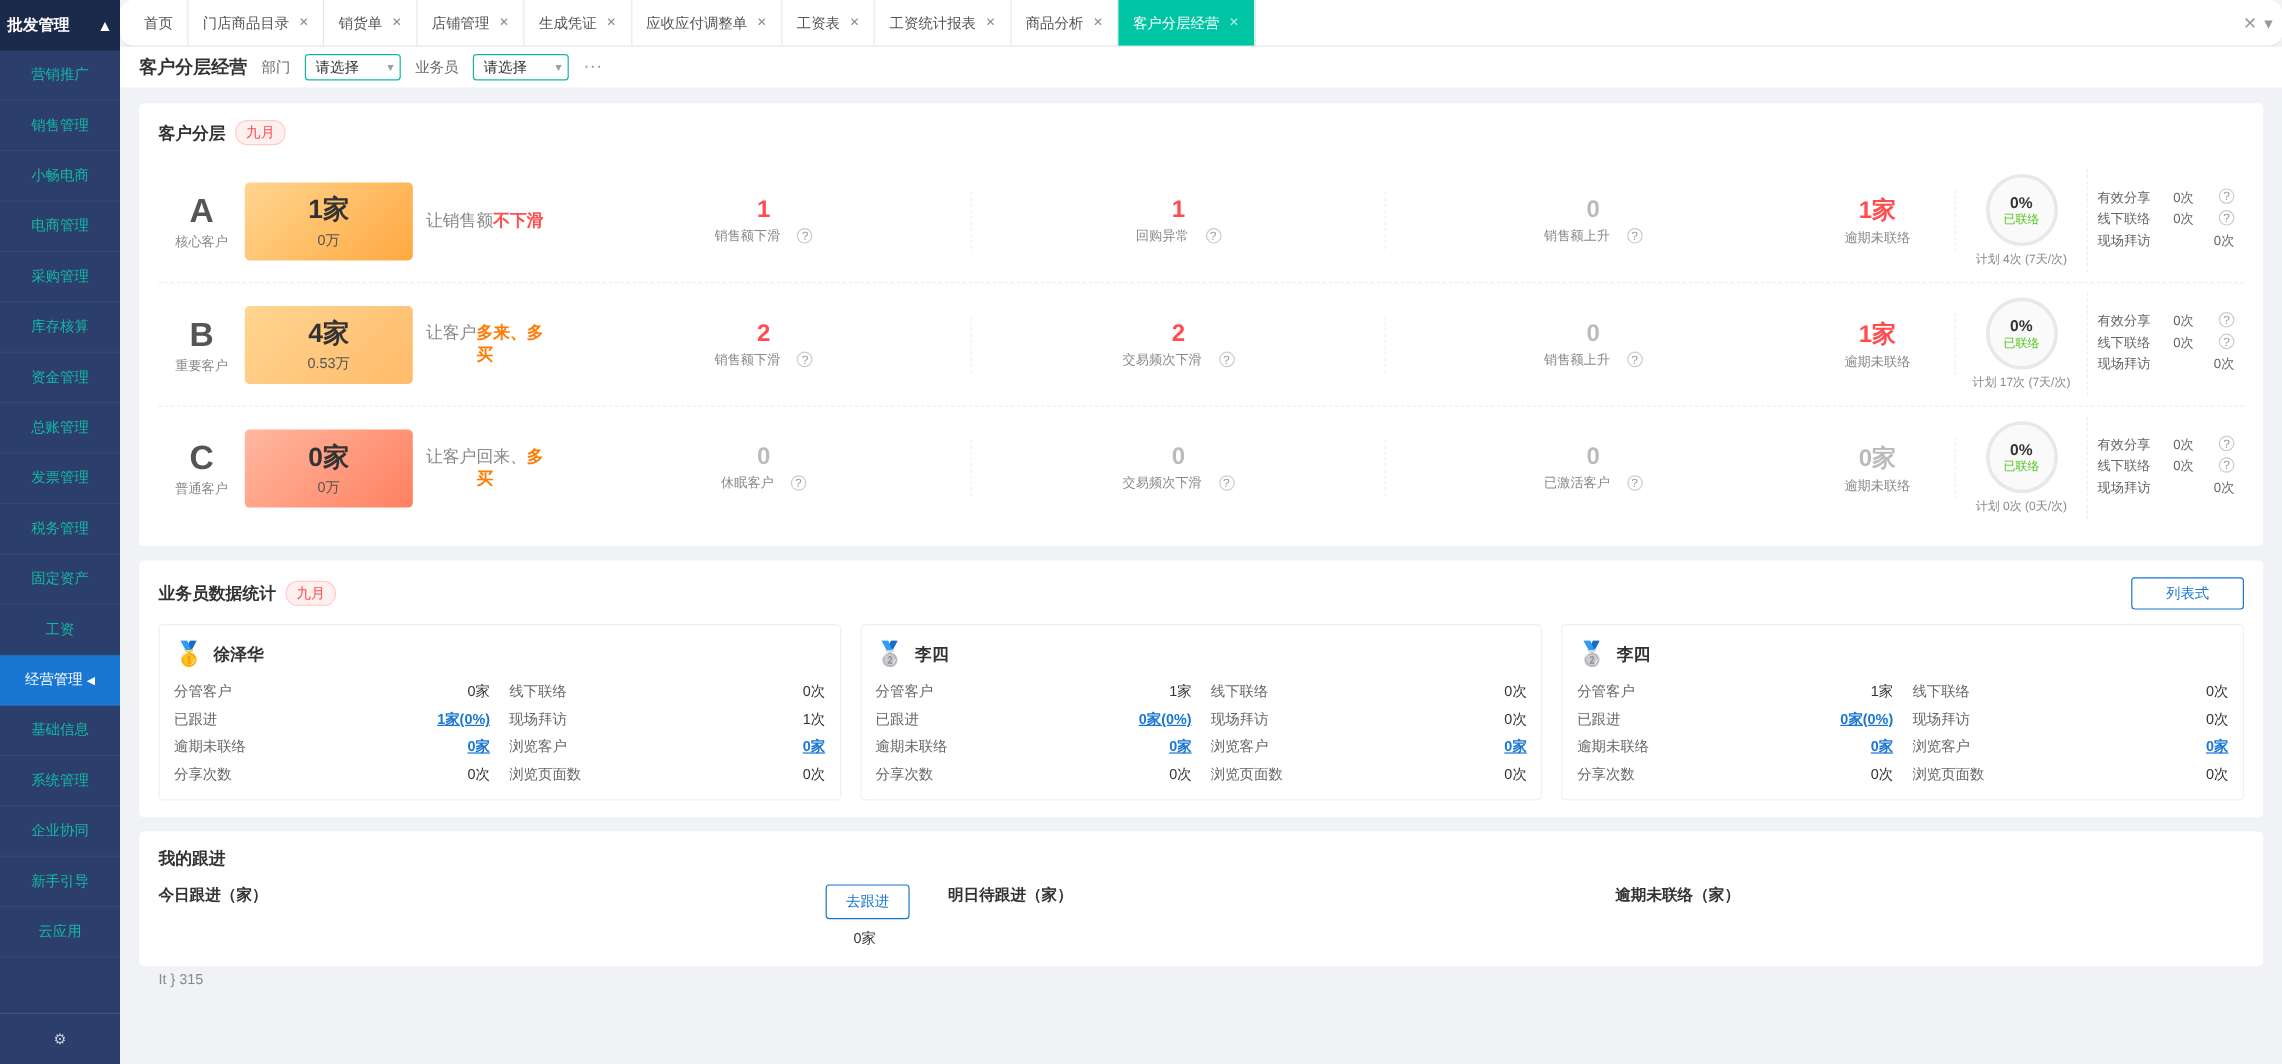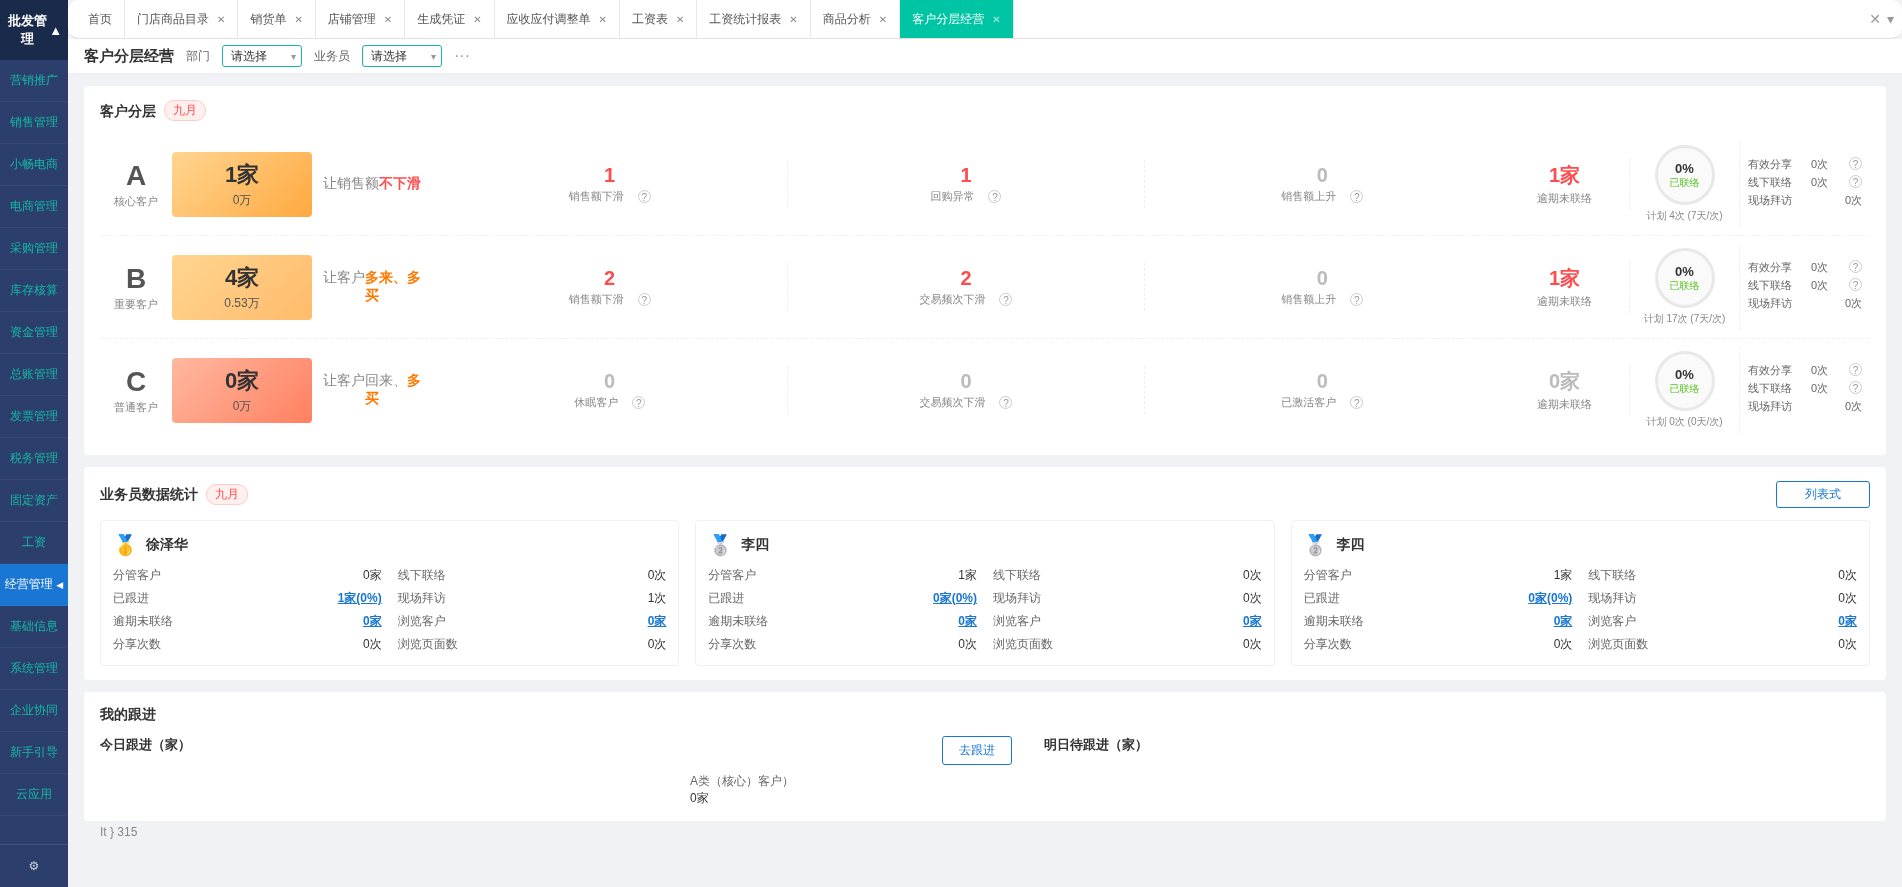--- a/index.html
+++ b/index.html
@@ -1,20 +1,20 @@
 <!DOCTYPE html>
 <html><head>
   <meta charset="utf-8">
   <style>
     * { box-sizing: border-box; margin: 0; padding: 0; font-family: 'Microsoft YaHei', Arial, sans-serif; }
     body { display: flex; height: 887px; overflow: hidden; background: #f0f2f5; font-size: 12px; }
 
     
     .sidebar {
-      width: 68px;
+      width: 100px;
       background: #2c3e6b;
       color: #fff;
       display: flex;
       flex-direction: column;
       align-items: center;
       min-height: 887px;
       flex-shrink: 0;
     }
     .sidebar-header {
       width: 100%;
@@ -723,26 +723,28 @@
       <div style="display:flex;align-items:flex-start;gap:0;">
         <div style="flex:1;padding-right:16px;">
           <div class="followup-col-title">今日跟进（家）</div>
         </div>
         <div style="padding:0 16px;display:flex;align-items:flex-start;">
           <button class="followup-btn">去跟进</button>
         </div>
         <div style="flex:1;padding:0 16px;">
           <div class="followup-col-title">明日待跟进（家）</div>
         </div>
+        <div style="flex:1;padding-left:16px;">
+          <div class="followup-col-title">逾期未联络（家）</div>
+        </div>
       </div>
       <div style="display:flex;margin-top:8px;">
         <div style="flex:1;"></div>
         <div style="flex:2;display:flex;gap:16px;">
           <div style="flex:1;">
-            <div style="font-size:12px;color:#666;">A类（核心）客户）</div>
             <div style="font-size:12px;color:#333;">0家</div>
           </div>
         </div>
       </div>
     </div>
 
     <div class="bottom-text">It } 315</div>
 
   </div>
 </div>

